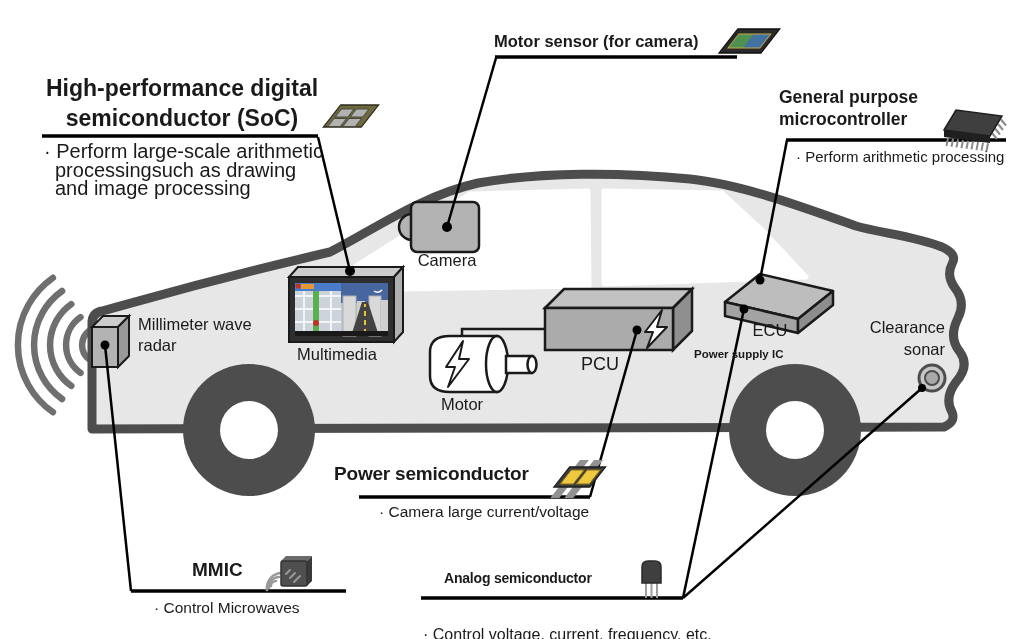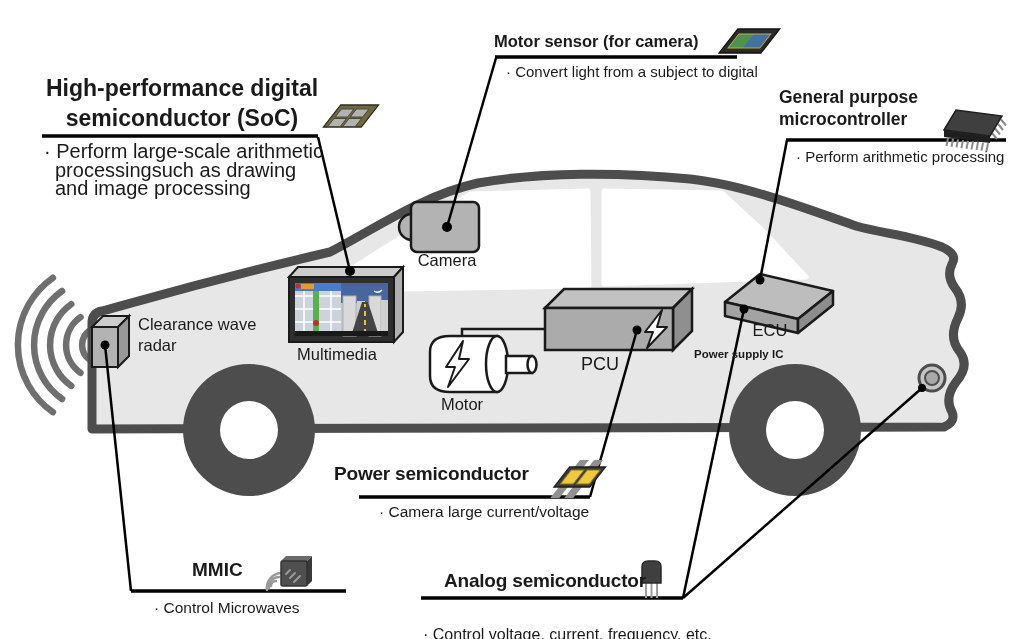--- a/index.html
+++ b/index.html
@@ -212,42 +212,42 @@
       <line x1="657" y1="582" x2="657" y2="598"></line>
     </g>
     <path d="M 642,583 L 642,567 Q 642,561 648,561 L 655,561 Q 661,561 661,567 L 661,583 Z" fill="#3f3f3f" stroke="#2a2a2a" stroke-width="1.5"></path>
   </g>
 </svg>
 
 <div class="lbl b ctr" style="left:28px;top:73px;width:308px;font-size:23px;line-height:30px;">High-performance digital semiconductor (SoC)</div>
 <div class="lbl hang" style="left:44px;top:142px;width:280px;font-size:20px;line-height:18.5px;">· Perform large-scale arithmetic processingsuch as drawing and image processing</div>
 
 <div class="lbl b" style="left:494px;top:32px;font-size:16.5px;">Motor sensor (for camera)</div>
-<div class="lbl" style="left:506px;top:63px;font-size:15px;">· Convert light from a subject to digital</div>
 
 <div class="lbl" style="left:796px;top:148px;font-size:15px;">· Perform arithmetic processing</div>
 <div class="lbl b" style="left:779px;top:86px;width:158px;font-size:17.5px;line-height:22px;">General purpose microcontroller</div>
 
-<div class="lbl" style="left:138px;top:314px;width:135px;font-size:16.5px;line-height:21px;">Clearance wave radar</div>
+<div class="lbl" style="left:138px;top:314px;width:135px;font-size:16.5px;line-height:21px;">Millimeter wave radar</div>
 
 <div class="lbl ctr" style="left:407px;top:251px;width:80px;font-size:16.5px;">Camera</div>
 
 <div class="lbl ctr" style="left:287px;top:345px;width:100px;font-size:16.5px;">Multimedia</div>
 
 <div class="lbl ctr" style="left:422px;top:395px;width:80px;font-size:16.5px;">Motor</div>
 
 <div class="lbl ctr" style="left:570px;top:354px;width:60px;font-size:18px;">PCU</div>
 
 <div class="lbl ctr" style="left:740px;top:321px;width:60px;font-size:16.5px;">ECU</div>
 
 <div class="lbl" style="left:694px;top:348px;font-size:11.5px;font-weight:600;">Power supply IC</div>
 
+<div class="lbl rgt" style="left:853px;top:316px;width:92px;font-size:16.5px;line-height:22px;">Clearance sonar</div>
 
 <div class="lbl b" style="left:334px;top:463px;font-size:19px;letter-spacing:-0.2px;">Power semiconductor</div>
 <div class="lbl" style="left:379px;top:503px;font-size:15.5px;">· Camera large current/voltage</div>
 
 <div class="lbl b" style="left:192px;top:559px;font-size:19px;">MMIC</div>
 <div class="lbl" style="left:154px;top:599px;font-size:15.5px;">· Control Microwaves</div>
 
-<div class="lbl b" style="left:444px;top:570px;font-size:19px;letter-spacing:-0.2px;">Analog semiconductor</div>
+<div class="lbl b" style="left:444px;top:570px;font-size:14px;letter-spacing:-0.2px;">Analog semiconductor</div>
 <div class="lbl" style="left:423px;top:626px;font-size:16px;">· Control voltage, current, frequency, etc.</div>
 
 </div>
 
 </body></html>

